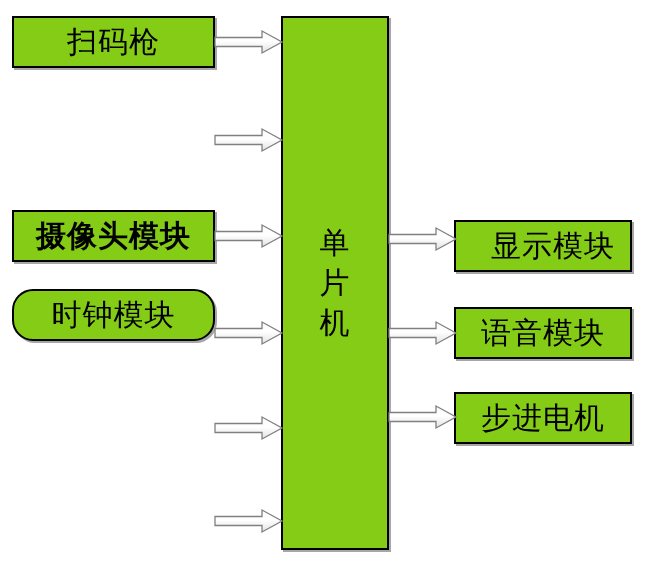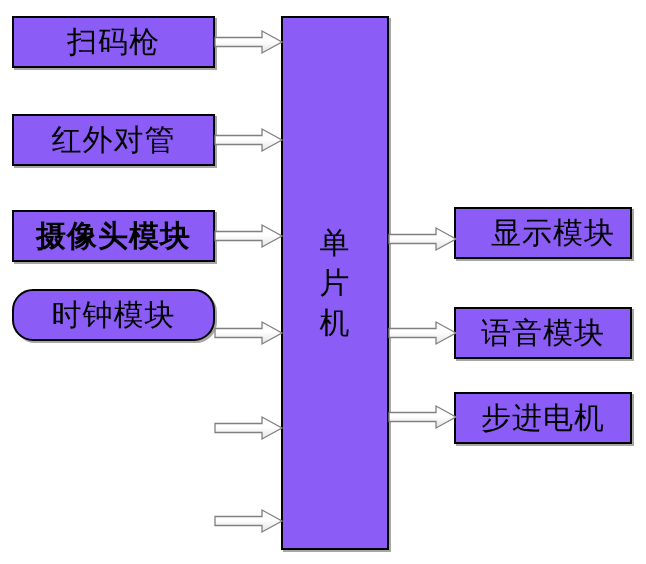--- a/index.html
+++ b/index.html
@@ -7,21 +7,21 @@
     position: relative;
     width: 646px;
     height: 564px;
     background: #ffffff;
     font-family: "Liberation Sans", sans-serif;
     color: #000000;
     overflow: hidden;
   }
   .node {
     position: absolute;
-    background: #8b5cf6;
+    background: #84cc16;
     border: 2px solid #000000;
     box-shadow: 2px 2px 0 #a6a6a6;
     display: flex;
     align-items: center;
     justify-content: center;
     font-size: 30px;
     letter-spacing: 1px;
     box-sizing: border-box;
   }
   
@@ -35,21 +35,21 @@
   
   .center-box { left: 281px; top: 16px; width: 108px; height: 534px; }
   .center-label {
     width: 1.05em;
     line-height: 40px;
     text-align: center;
     word-break: break-all;
   }
   
   .rb { left: 454px; width: 178px; height: 52px; }
-  .rb1 { top: 207px; padding-left: 20px; }
+  .rb1 { top: 220px; padding-left: 20px; }
   .rb2 { top: 307px; }
   .rb3 { top: 392px; }
   
   .arrow { position: absolute; width: 70px; height: 26px; }
   .la { left: 214px; }
   .la1 { top: 29px; }
   .la2 { top: 127px; }
   .la3 { top: 223px; }
   .la4 { top: 320px; }
   .la5 { top: 415px; }
@@ -70,23 +70,20 @@
       <linearGradient id="agrad" x1="0" y1="0" x2="0" y2="1">
         <stop offset="0%" stop-color="#fafafa"></stop>
         <stop offset="45%" stop-color="#ffffff"></stop>
         <stop offset="100%" stop-color="#e2e2e2"></stop>
       </linearGradient>
     </defs>
   </svg>
 
   <div class="node lb lb1">
     <span>扫码枪</span>
-  </div>
-  <div class="node lb lb2">
-    <span>红外对管</span>
   </div>
   <div class="node lb lb3">
     <span>摄像头模块</span>
   </div>
   <div class="node lb lb4">
     <span>时钟模块</span>
   </div>
 
   <div class="node center-box">
     <span class="center-label">单片机</span>

